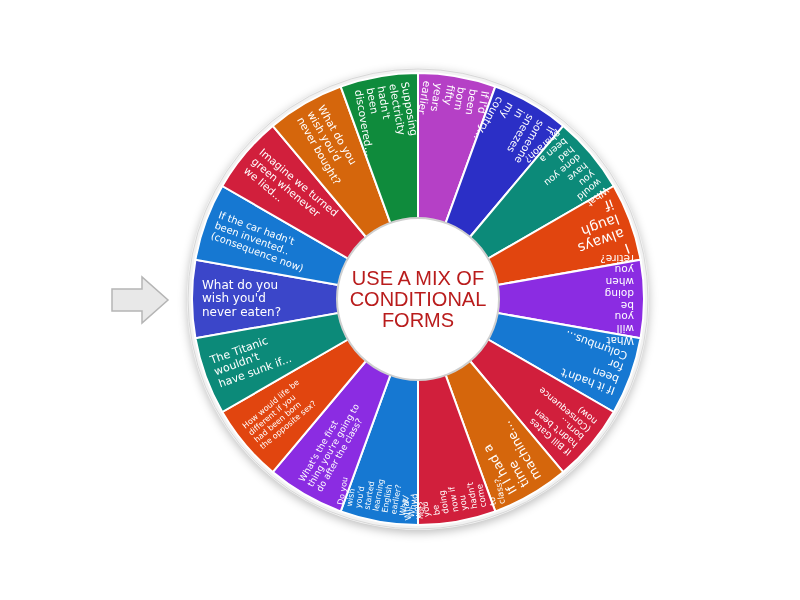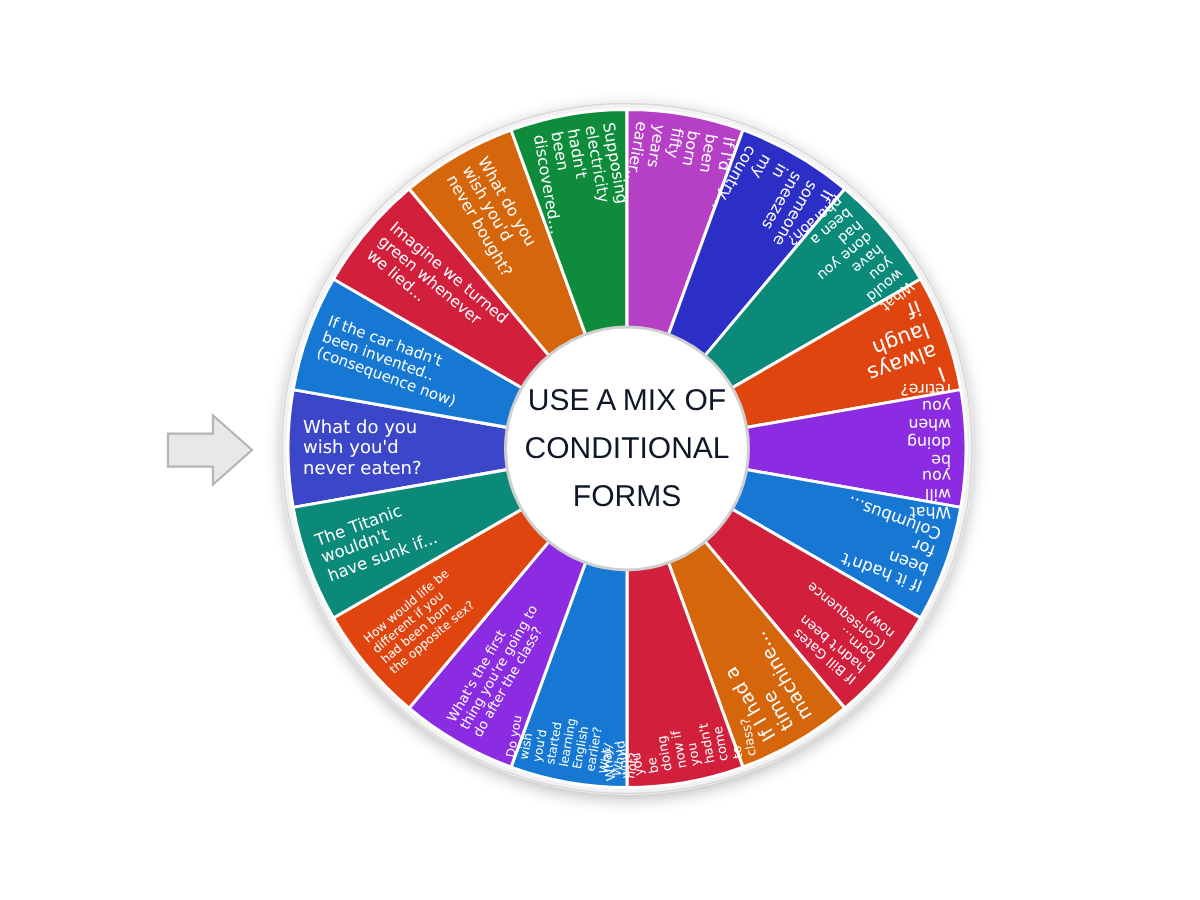--- a/index.html
+++ b/index.html
@@ -6,21 +6,21 @@
   body { width:800px; height:600px; background:#ffffff; position:relative; overflow:hidden; font-family:"DejaVu Sans", sans-serif; }
   .pointer { position:absolute; left:110px; top:275px; width:60px; height:50px; }
   .wheel-wrap { position:absolute; left:187px; top:68px; width:462px; height:462px; border-radius:50%;
     box-shadow: 0 3px 10px rgba(0,0,0,0.25); background:#f4f4f4; }
   .wheel-svg { position:absolute; left:0; top:0; width:462px; height:462px; }
   .seg-label { position:absolute; left:231px; top:231px; width:0; height:0; }
   .seg-text { position:absolute; color:#fff; white-space:pre-line; line-height:1.12; font-weight:normal;
     transform-origin: 0 50%; left:0; text-align:left; }
   .hub { position:absolute; left:149px; top:149px; width:164px; height:164px; border-radius:50%; background:#fff;
     border:2px solid #cfcfcf; box-sizing:border-box; display:flex; align-items:center; justify-content:center; text-align:center; }
-  .hub-title { font-family:"Liberation Sans", sans-serif; font-size:20px; line-height:32px; color:#0f172a; white-space:pre-line; }
+  .hub-title { font-family:"Liberation Sans", sans-serif; font-size:20px; line-height:21px; color:#b91c1c; white-space:pre-line; }
 </style>
 </head>
 <body>
 
 <div class="pointer">
   <svg width="60" height="50" viewBox="0 0 60 50">
     <polygon id="ptr" points="2,14 32,14 32,2 58,25 32,48 32,36 2,36" fill="#e8e8e8" stroke="#b5b5b5" stroke-width="1.5"></polygon>
   </svg>
 </div>
 

